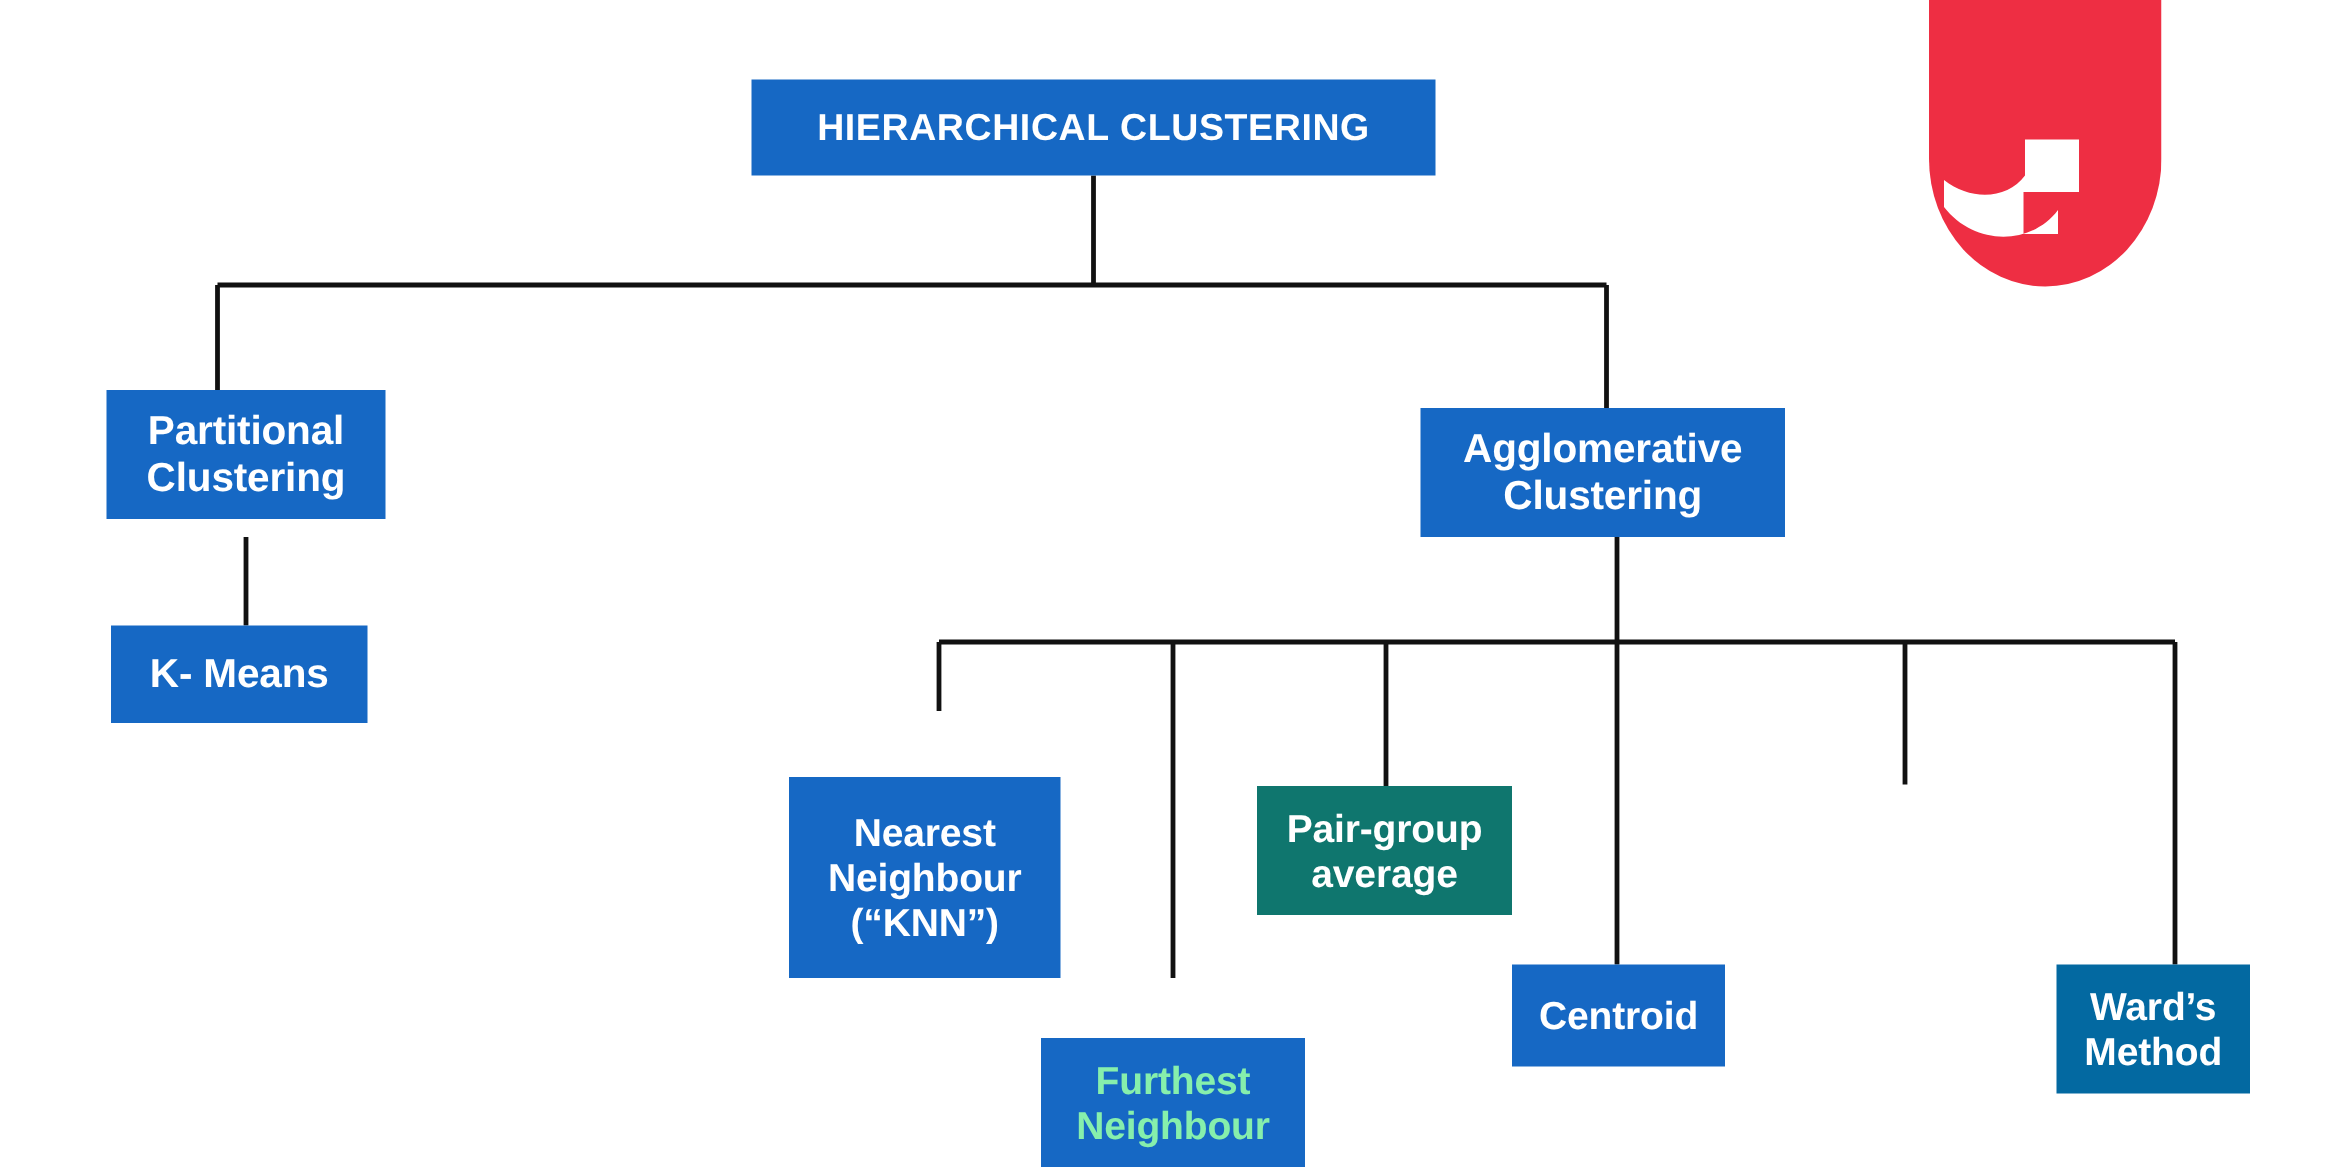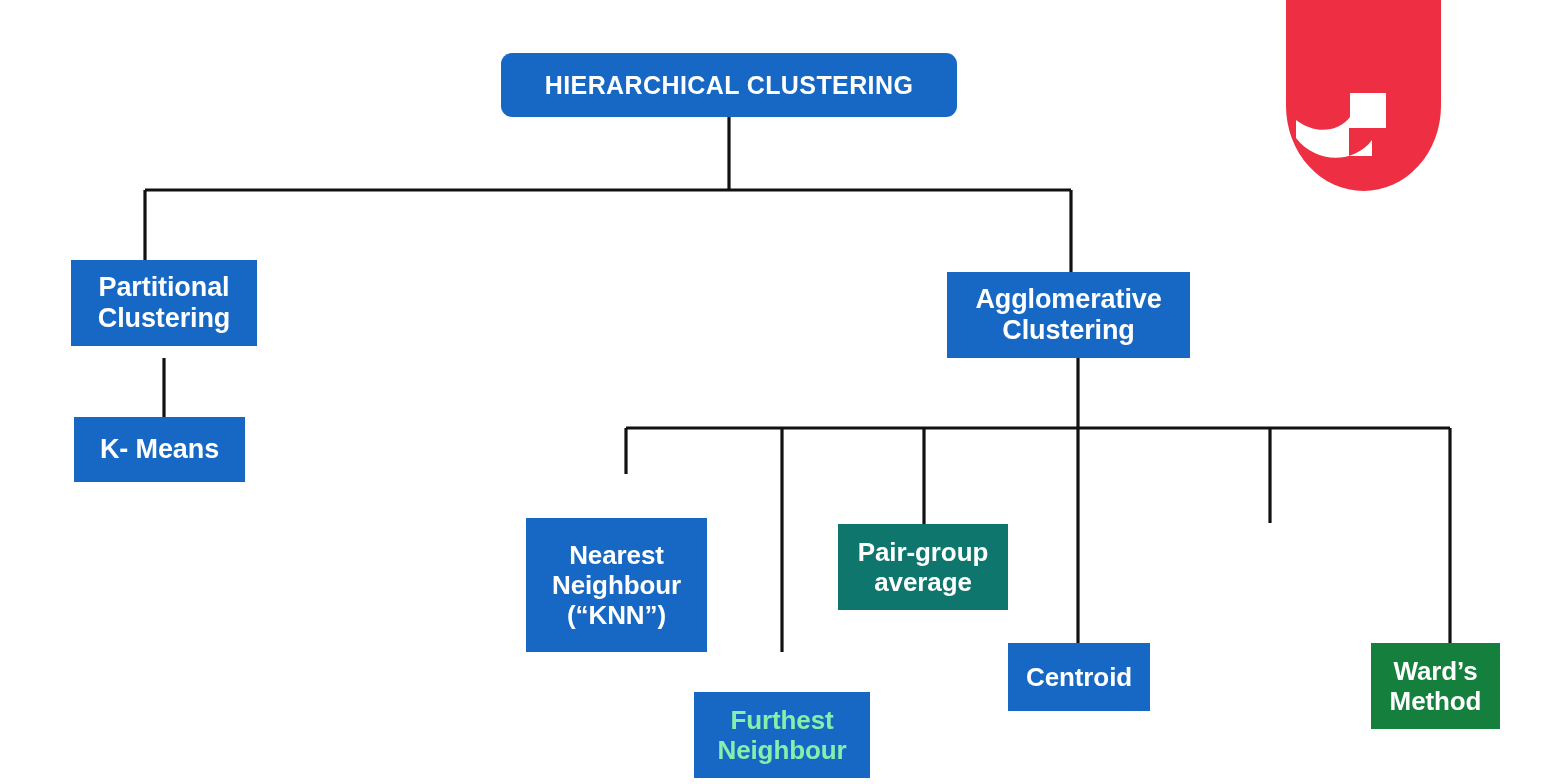--- a/index.html
+++ b/index.html
@@ -37,21 +37,20 @@
     font-weight: bold;
     line-height: 1.16;
     letter-spacing: -0.1px;
     white-space: pre-line;
     padding: 0 6px;
     z-index: 2;
   }
   .node-root {
     font-size: 25px;
     letter-spacing: 0.4px;
-    border-radius: 11px;
   }
   .node-lvl2 {
     font-size: 27px;
   }
   .node-lvl3 {
     font-size: 26px;
   }
   #logo {
     position: absolute;
     z-index: 3;
@@ -104,21 +103,21 @@
 
   <div class="node node-lvl3" style="left: 694px; top: 692px; width: 176px; height: 86px; background: rgb(22, 104, 196); color: #86efac;">Furthest
 Neighbour</div>
 
   <div class="node node-lvl3" style="left: 838px; top: 524px; width: 170px; height: 86px; background: #0f766e; color: rgb(255, 255, 255);">Pair-group
 average</div>
 
   <div class="node node-lvl3" style="left: 1008px; top: 643px; width: 142px; height: 68px; background: rgb(22, 104, 196); color: rgb(255, 255, 255);">Centroid</div>
 
 
-  <div class="node node-lvl3" style="left: 1371px; top: 643px; width: 129px; height: 86px; background: #15803d; color: rgb(255, 255, 255);">Ward’s
+  <div class="node node-lvl3" style="left: 1371px; top: 643px; width: 129px; height: 86px; background: #0369a1; color: rgb(255, 255, 255);">Ward’s
 Method</div>
 
   <div id="logo" style="left: 1286px; top: -12px; width: 155px; height: 208px;">
     <svg width="100%" height="100%" viewBox="0 0 155 208" aria-hidden="true">
       <path d="M 0 0 L 155 0 L 155 118 A 77.5 85 0 0 1 0 118 Z" fill="#ee2e43"></path>
       <path fill="#ffffff" d="M 10 150
                C 30 176, 68 176, 86 152
                L 86 168
                L 63 168
                L 63 140

